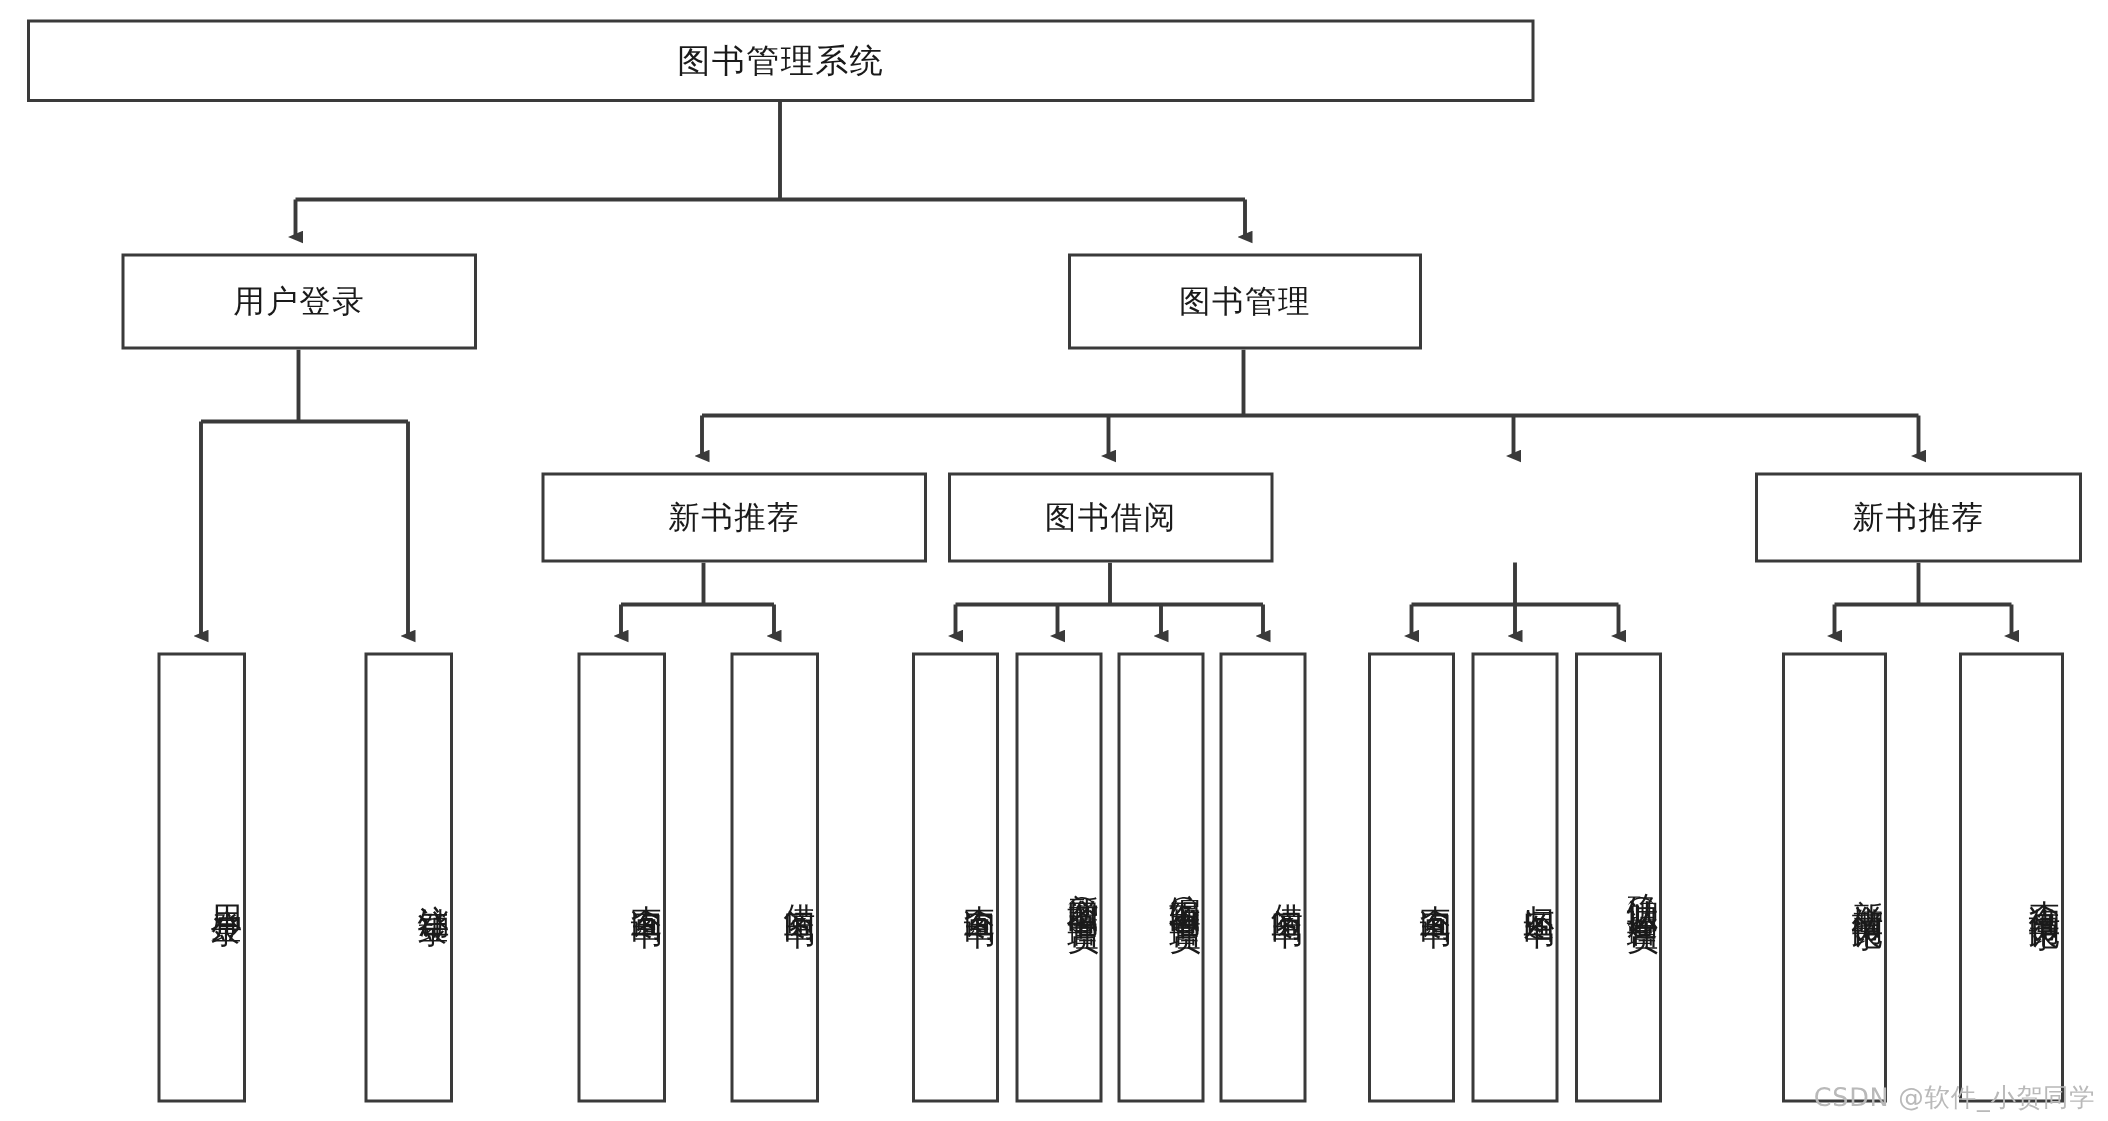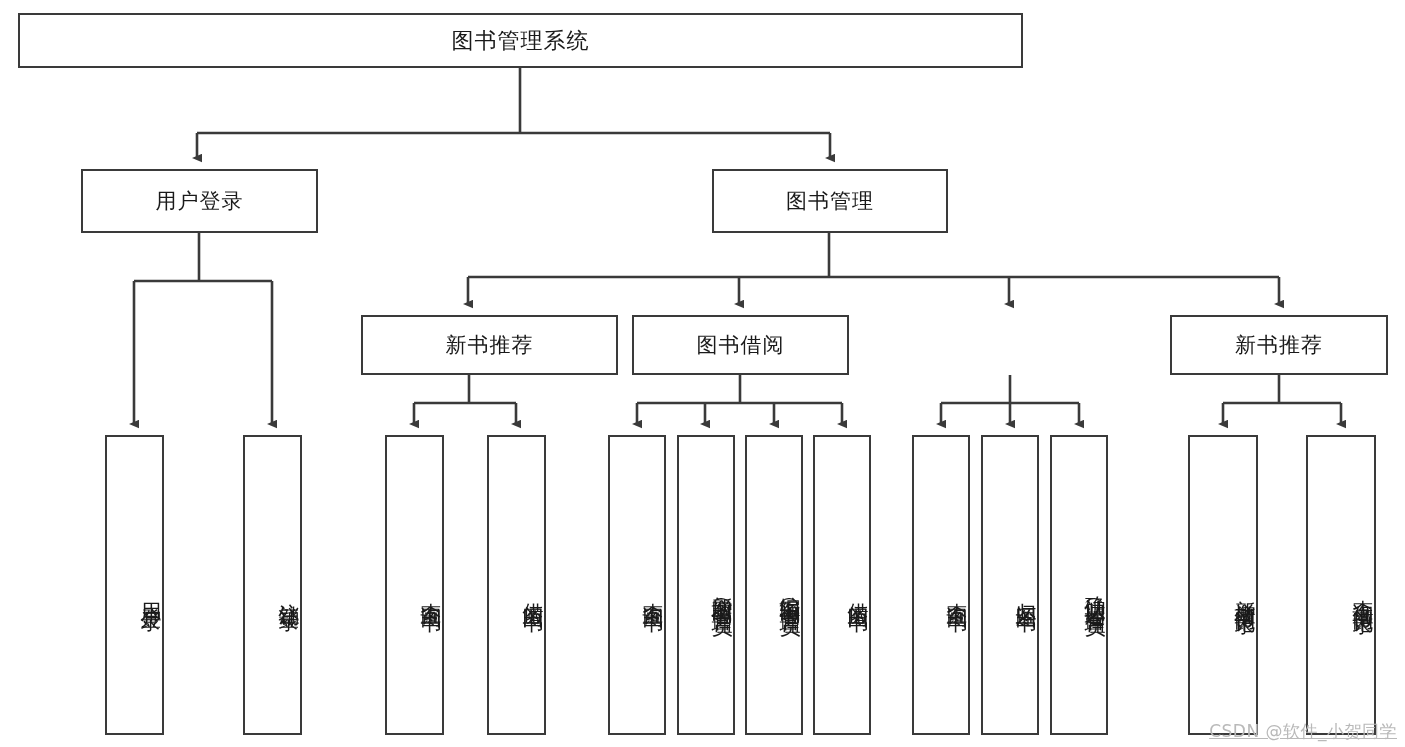--- a/index.html
+++ b/index.html
@@ -58,21 +58,20 @@
     font-size: 22px;
   }
   .watermark {
     position: absolute;
     right: 8px;
     bottom: 4px;
     font-size: 17px;
     color: #b9b9b9;
     letter-spacing: 0.5px;
     white-space: nowrap;
-    text-decoration: underline;
   }
 </style>
 </head>
 <body>
 
 <div id="canvas">
 
   <svg id="wires" viewBox="0 0 1405 747">
     <defs>
       <marker id="arrow" markerWidth="10" markerHeight="10" refX="4.2" refY="5" orient="auto" markerUnits="userSpaceOnUse">

